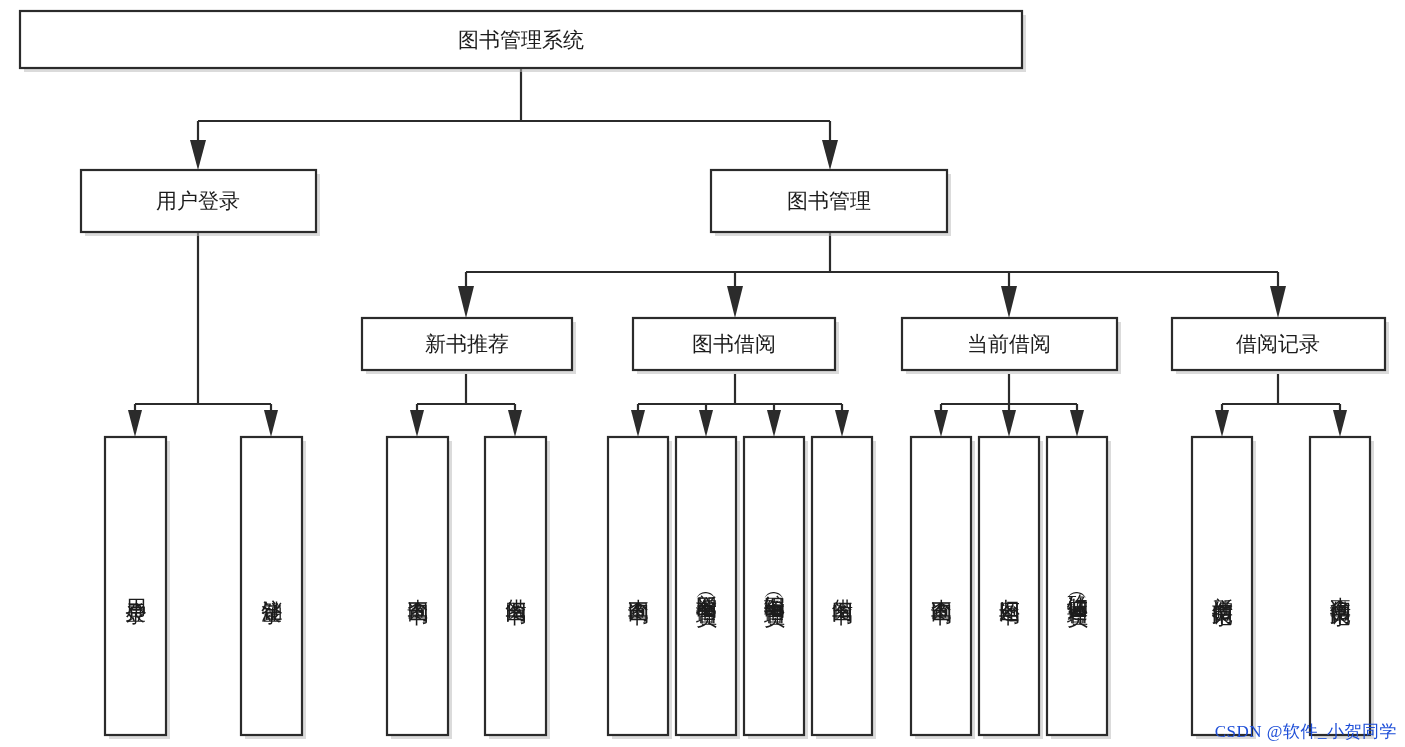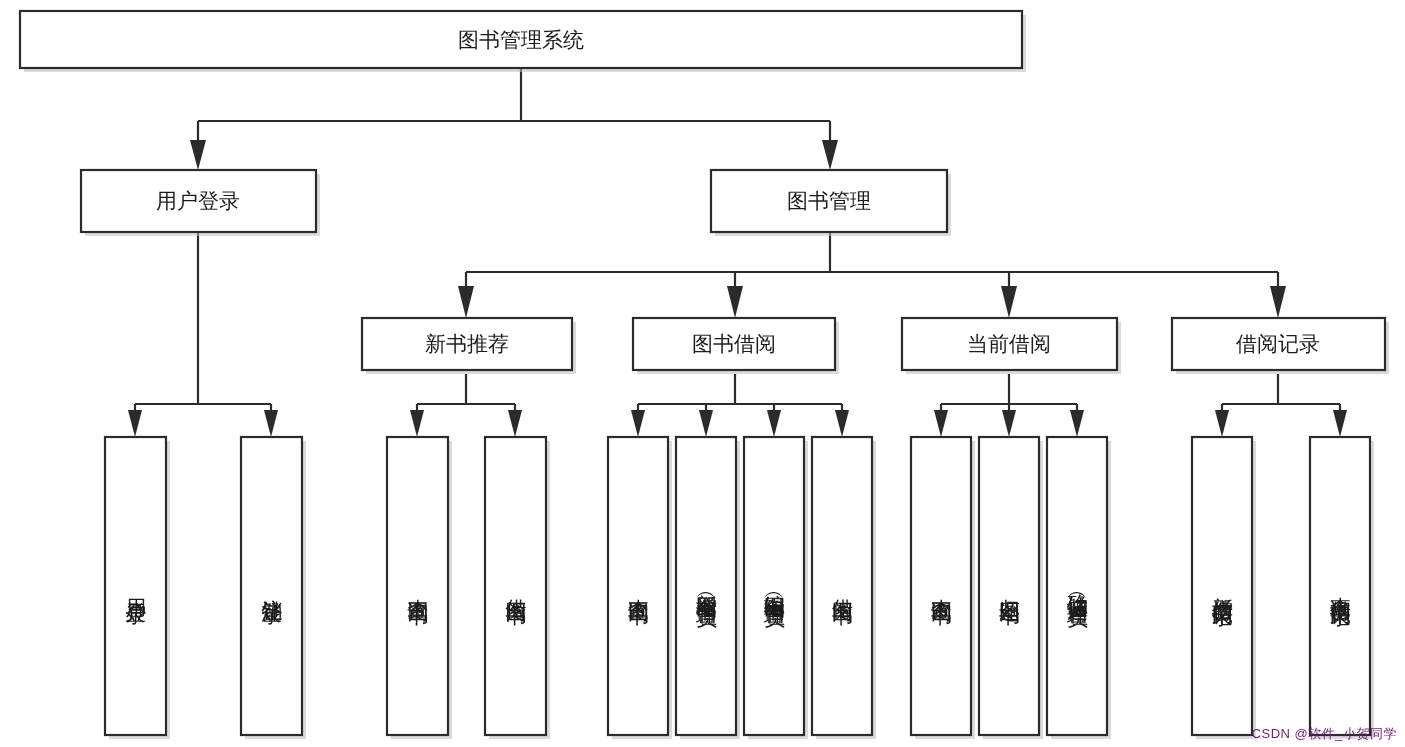--- a/index.html
+++ b/index.html
@@ -63,23 +63,23 @@
     line-height: 1.18;
     letter-spacing: 2px;
     color: #1c1c1c;
     white-space: nowrap;
     pointer-events: none;
   }
   .watermark {
     position: absolute;
     right: 8px;
     bottom: 4px;
-    font-family: Liberation Sans, sans-serif;
-    font-size: 13px;
-    color: #701a75;
+    font-family: Liberation Serif, serif;
+    font-size: 17px;
+    color: #1d4ed8;
     letter-spacing: .5px;
     white-space: nowrap;
   }
 </style>
 </head>
 <body>
 
 <div id="diagram-root">
 
   <svg class="diagram-canvas" viewBox="0 0 1405 747">

